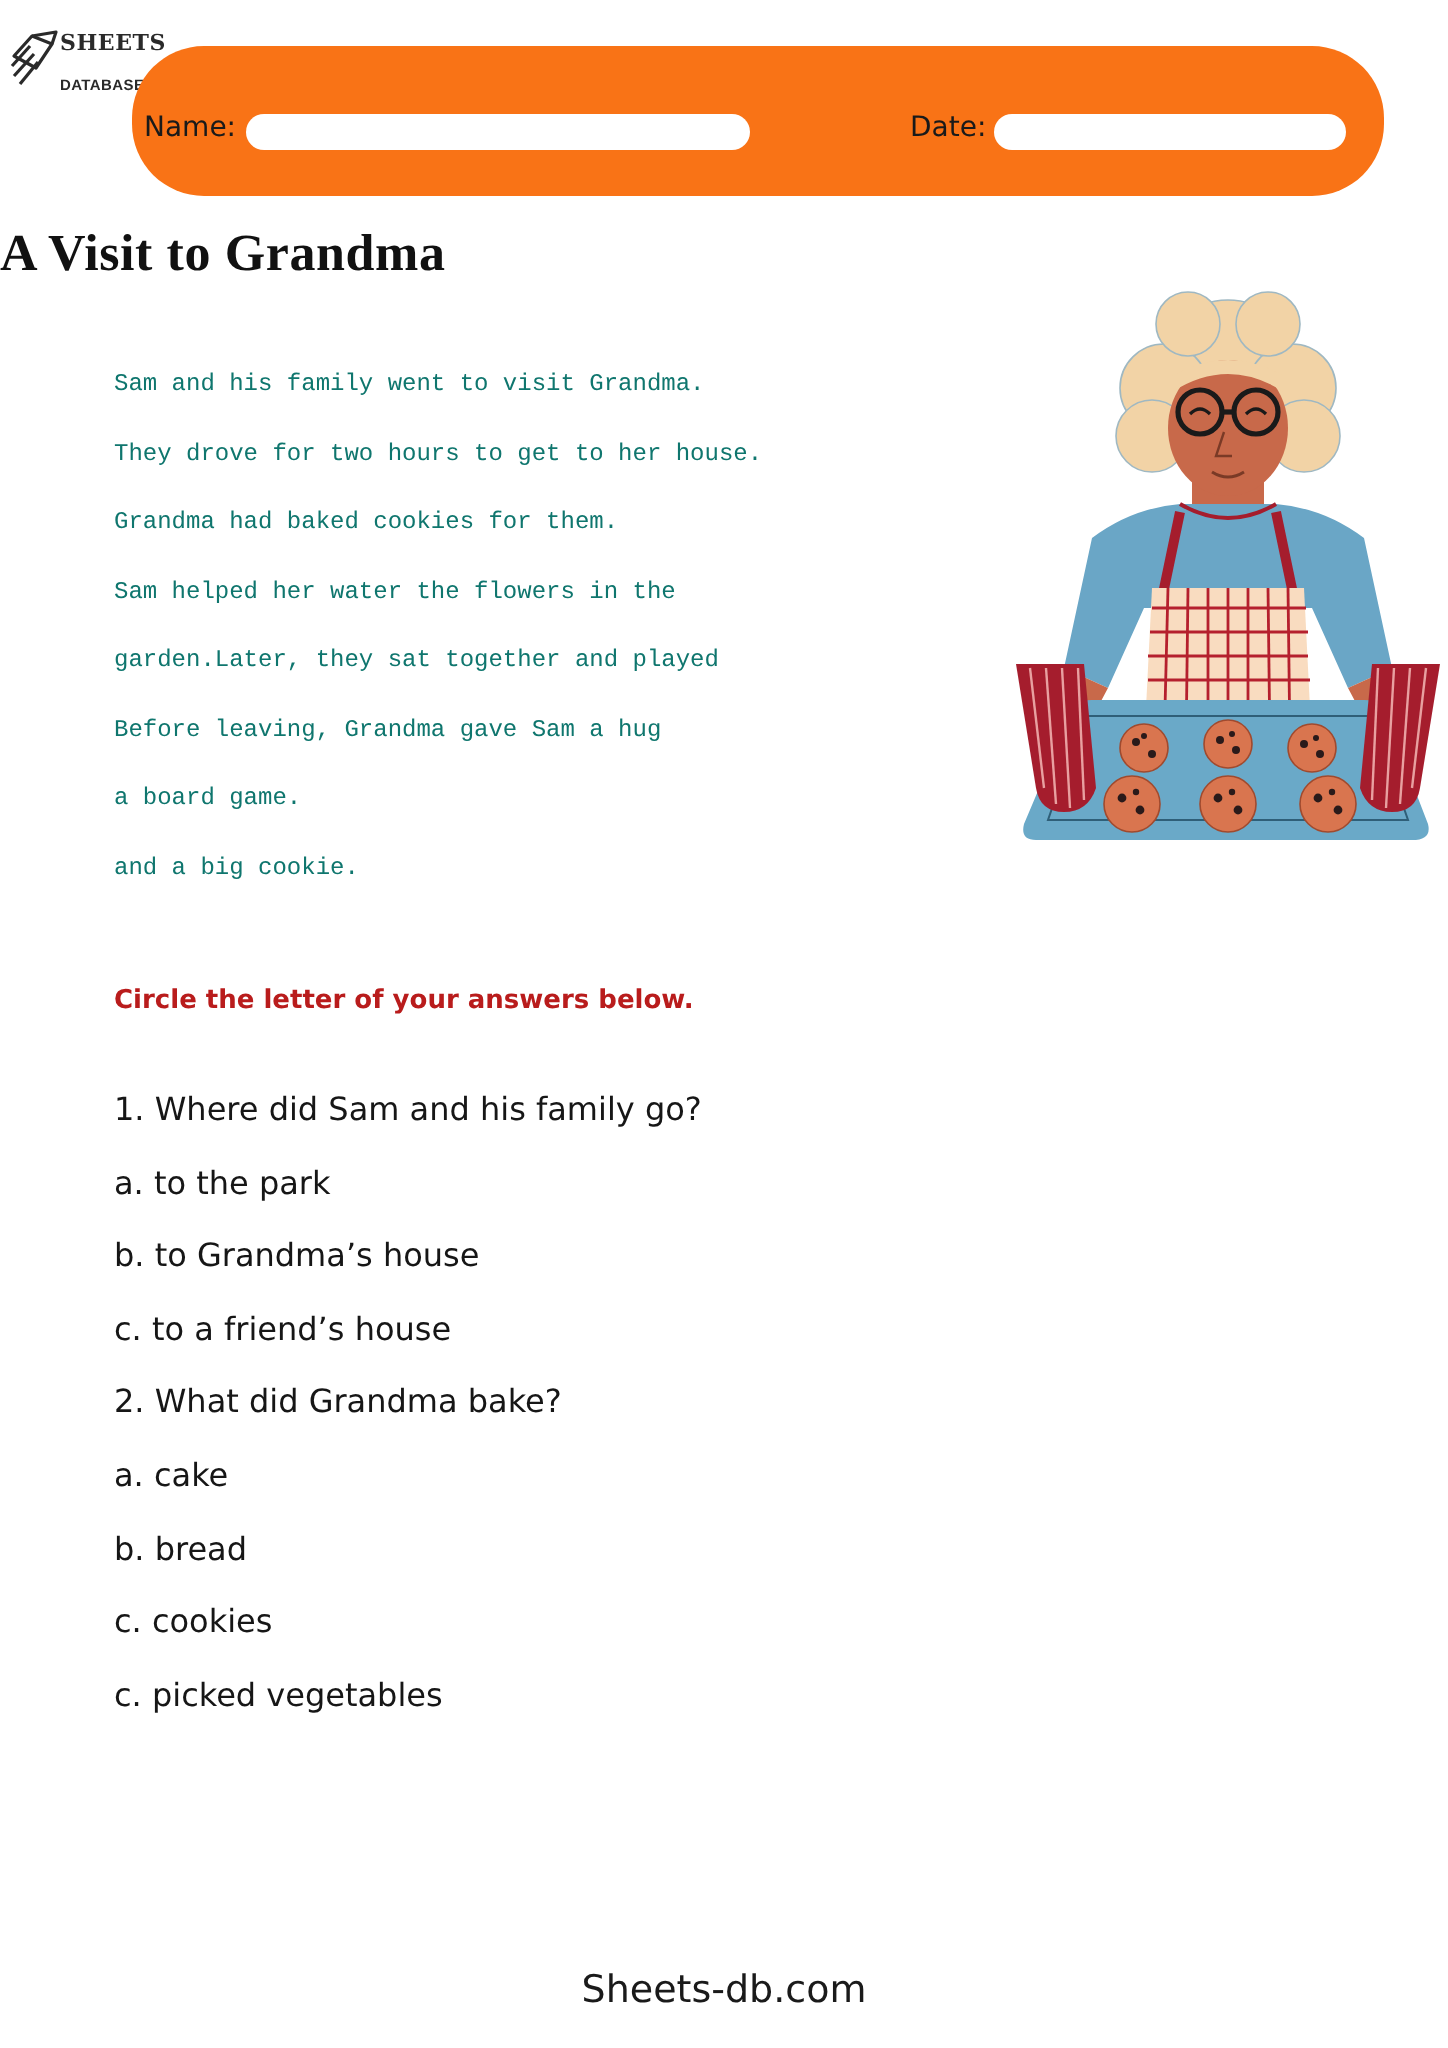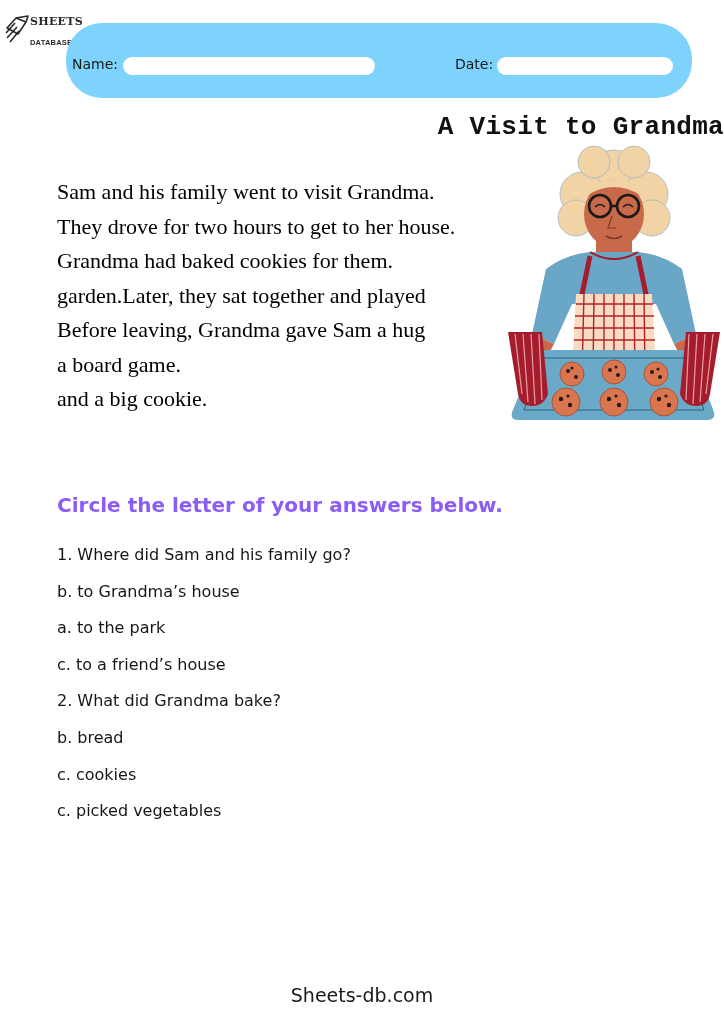--- a/index.html
+++ b/index.html
@@ -4,36 +4,36 @@
 <style>
   * { margin: 0; padding: 0; box-sizing: border-box; }
   html, body { width: 724px; height: 1024px; background: #ffffff; overflow: hidden; }
   body { position: relative; font-family: "DejaVu Sans", sans-serif; color: #161616; }
 
   .logo { position: absolute; left: 4px; top: 14px; width: 100px; height: 32px; }
   .logo-text { position: absolute; left: 26px; top: 2px; line-height: 1; }
   .logo-sheets { font-family: "DejaVu Serif", serif; font-weight: bold; font-size: 11px; letter-spacing: 0.3px; color: #2a2a2a; display: block; }
   .logo-db { font-family: "Liberation Sans", sans-serif; font-weight: bold; font-size: 7.5px; letter-spacing: 0.2px; color: #2a2a2a; display: block; margin-top: 12px; }
 
-  .header-bar { position: absolute; left: 66px; top: 23px; width: 626px; height: 75px; background: #7dd3fc; border-radius: 36px; }
+  .header-bar { position: absolute; left: 66px; top: 23px; width: 626px; height: 75px; background: #f97316; border-radius: 36px; }
   .field-label { position: absolute; top: 33px; font-family: "DejaVu Sans", sans-serif; font-size: 14px; color: #1a1a1a; }
   .field-input { position: absolute; top: 34px; height: 18px; background: #ffffff; border-radius: 9px; border: none; }
   .name-label { left: 6px; }
   .name-input { left: 57px; width: 252px; }
   .date-label { left: 389px; }
   .date-input { left: 431px; width: 176px; }
 
-  .title { position: absolute; left: 0; width: 724px; top: 112px; text-align: right; font-family: Liberation Mono, monospace; font-weight: bold; font-size: 26px; letter-spacing: 0.3px; color: #111; }
+  .title { position: absolute; left: 0; width: 724px; top: 112px; text-align: left; font-family: Liberation Serif, serif; font-weight: bold; font-size: 26px; letter-spacing: 0.3px; color: #111; }
 
   .story { position: absolute; left: 57px; top: 175px; width: 470px; }
-  .story-line { font-family: Liberation Serif, serif; font-size: 22px; line-height: 34.5px; height: 34.5px; white-space: nowrap; color: #000000; }
+  .story-line { font-family: Liberation Mono, monospace; font-size: 12px; line-height: 34.5px; height: 34.5px; white-space: nowrap; color: #0f766e; }
 
   .illustration { position: absolute; left: 506px; top: 144px; width: 216px; height: 280px; }
 
-  .instructions { position: absolute; left: 57px; top: 493px; font-family: "DejaVu Sans", sans-serif; font-weight: bold; font-size: 20px; color: #8b5cf6; white-space: nowrap; }
+  .instructions { position: absolute; left: 57px; top: 493px; font-family: "DejaVu Sans", sans-serif; font-weight: bold; font-size: 13px; color: #b91c1c; white-space: nowrap; }
 
   .questions { position: absolute; left: 57px; top: 537px; width: 480px; }
   .q-line { font-family: "DejaVu Sans", sans-serif; font-size: 16px; line-height: 36.6px; height: 36.6px; white-space: nowrap; color: #161616; }
 
   .footer { position: absolute; left: 0; width: 724px; top: 984px; text-align: center; font-family: "DejaVu Sans", sans-serif; font-size: 19px; color: #1a1a1a; }
 </style>
 </head>
 <body>
 
 <div class="logo">
@@ -58,20 +58,21 @@
   <span class="field-label date-label">Date:</span>
   <input class="field-input date-input" type="text" value="" style="">
 </div>
 
 <div class="title">A Visit to Grandma</div>
 
 <div class="story">
   <div class="story-line">Sam and his family went to visit Grandma.</div>
   <div class="story-line">They drove for two hours to get to her house.</div>
   <div class="story-line">Grandma had baked cookies for them.</div>
+  <div class="story-line">Sam helped her water the flowers in the</div>
   <div class="story-line">garden.Later, they sat together and played</div>
   <div class="story-line">Before leaving, Grandma gave Sam a hug</div>
   <div class="story-line">a board game.</div>
   <div class="story-line">and a big cookie.</div>
 </div>
 
 <div class="illustration">
   <svg width="216" height="280" viewBox="0 0 216 280">
 
     <path d="M40 125 Q60 110 84 108 L132 108 Q156 110 176 125 L190 190 L168 200 L150 160 L66 160 L48 200 L26 190 Z" fill="#6aa6c6"></path>
@@ -172,24 +173,25 @@
       <line x1="199" y1="190" x2="194" y2="258"></line>
       <line x1="207" y1="190" x2="200" y2="250"></line>
     </g>
   </svg>
 </div>
 
 <div class="instructions">Circle the letter of your answers below.</div>
 
 <div class="questions">
   <div class="q-line">1. Where did Sam and his family go?</div>
+  <div class="q-line">a. to the park</div>
   <div class="q-line">b. to Grandma’s house</div>
-  <div class="q-line">a. to the park</div>
   <div class="q-line">c. to a friend’s house</div>
 
   <div class="q-line">2. What did Grandma bake?</div>
+  <div class="q-line">a. cake</div>
   <div class="q-line">b. bread</div>
   <div class="q-line">c. cookies</div>
 
   <div class="q-line">c. picked vegetables</div>
 </div>
 
 <div class="footer">Sheets-db.com</div>
 
 </body></html>

